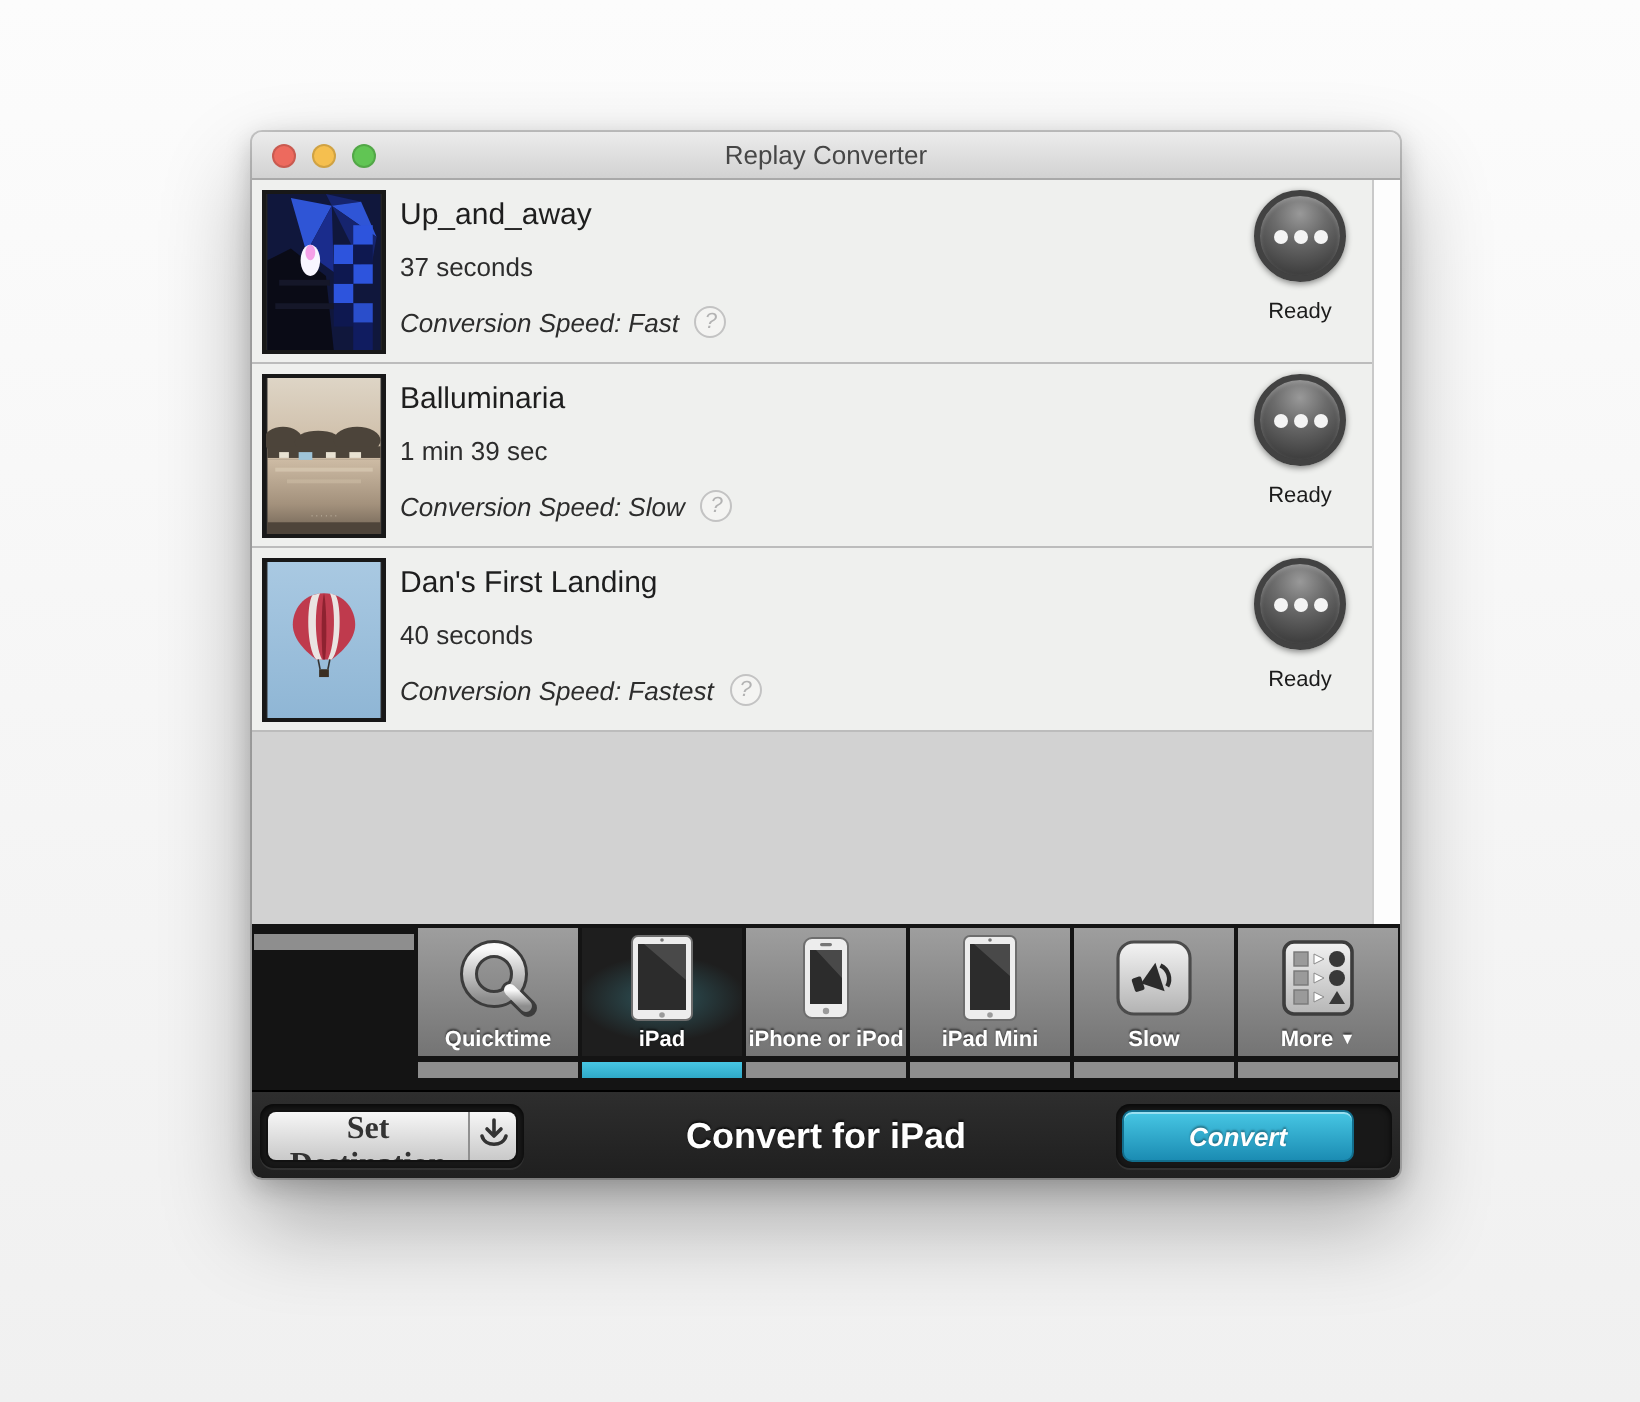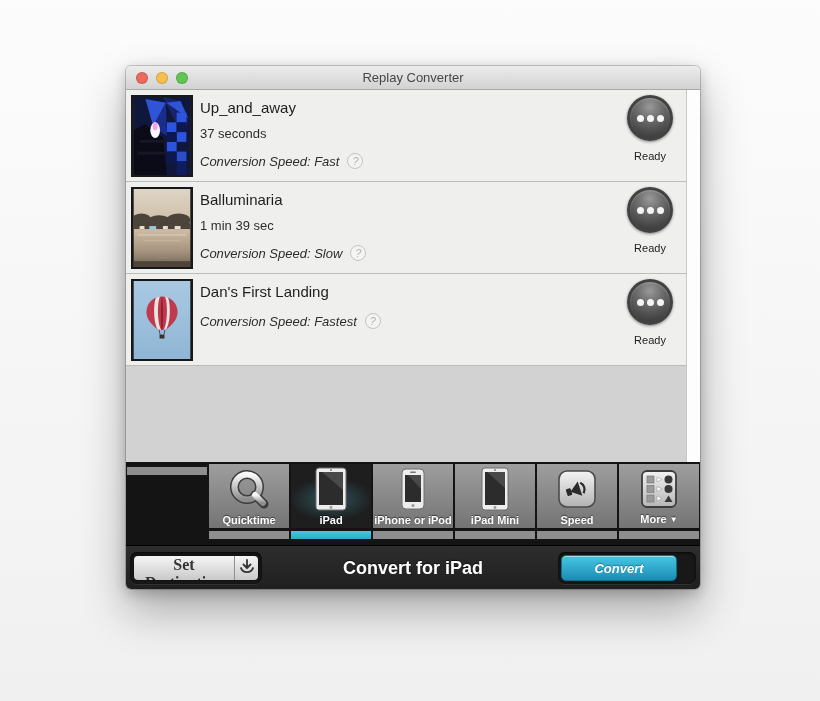--- a/index.html
+++ b/index.html
@@ -271,20 +271,21 @@
             <path d="M35 17 C38 22 38 44 33 50 L31 50 C35 42 35 22 32 16 Z" fill="#eae4e2"></path>
             <path d="M29 16 C30.5 22 30.5 44 29.5 50 L28.5 50 C27.5 44 27.5 22 29 16 Z" fill="#8e2230"></path>
             <line x1="26" y1="50" x2="27" y2="55" stroke="#333" stroke-width="0.8"></line>
             <line x1="32" y1="50" x2="31" y2="55" stroke="#333" stroke-width="0.8"></line>
             <rect x="26.5" y="55" width="5" height="4" fill="#3a2e22"></rect>
           </g>
         </svg>
       </div>
       <div class="meta">
         <div class="item-title">Dan's First Landing</div>
+        <div class="item-duration">40 seconds</div>
         <div class="item-speed">
           <span>Conversion Speed: Fastest</span>
           <span class="help">?</span>
         </div>
       </div>
       <div class="status">
         <div class="ready-btn">
           <span class="dot"></span>
           <span class="dot"></span>
           <span class="dot"></span>
@@ -383,21 +384,21 @@
                 </linearGradient>
               </defs>
             <rect x="2" y="2" width="36" height="36" rx="8" fill="url(#g-mu)" stroke="#4b4b4b" stroke-width="1.6"></rect>
             <g transform="rotate(-18 20 20)" fill="#2b2b2b">
               <rect x="9" y="17" width="5" height="7" rx="1"></rect>
               <polygon points="13,20.5 23,13 23,28"></polygon>
               <path d="M25 15 a7.5 7.5 0 0 1 0 11" fill="none" stroke="#2b2b2b" stroke-width="2.2"></path>
             </g>
           </svg>
         </span>
-        <div class="tile-label">Speed</div>
+        <div class="tile-label">Slow</div>
       </div>
       <div class="tile-underline"></div>
     </div>
 
     <div class="tile">
       <div class="tile-body">
         <span class="dev-icon">
           <svg width="40" height="40" viewBox="0 0 40 40">
             <defs>
                 <linearGradient id="g-mo" x1="0" y1="0" x2="0" y2="1">

